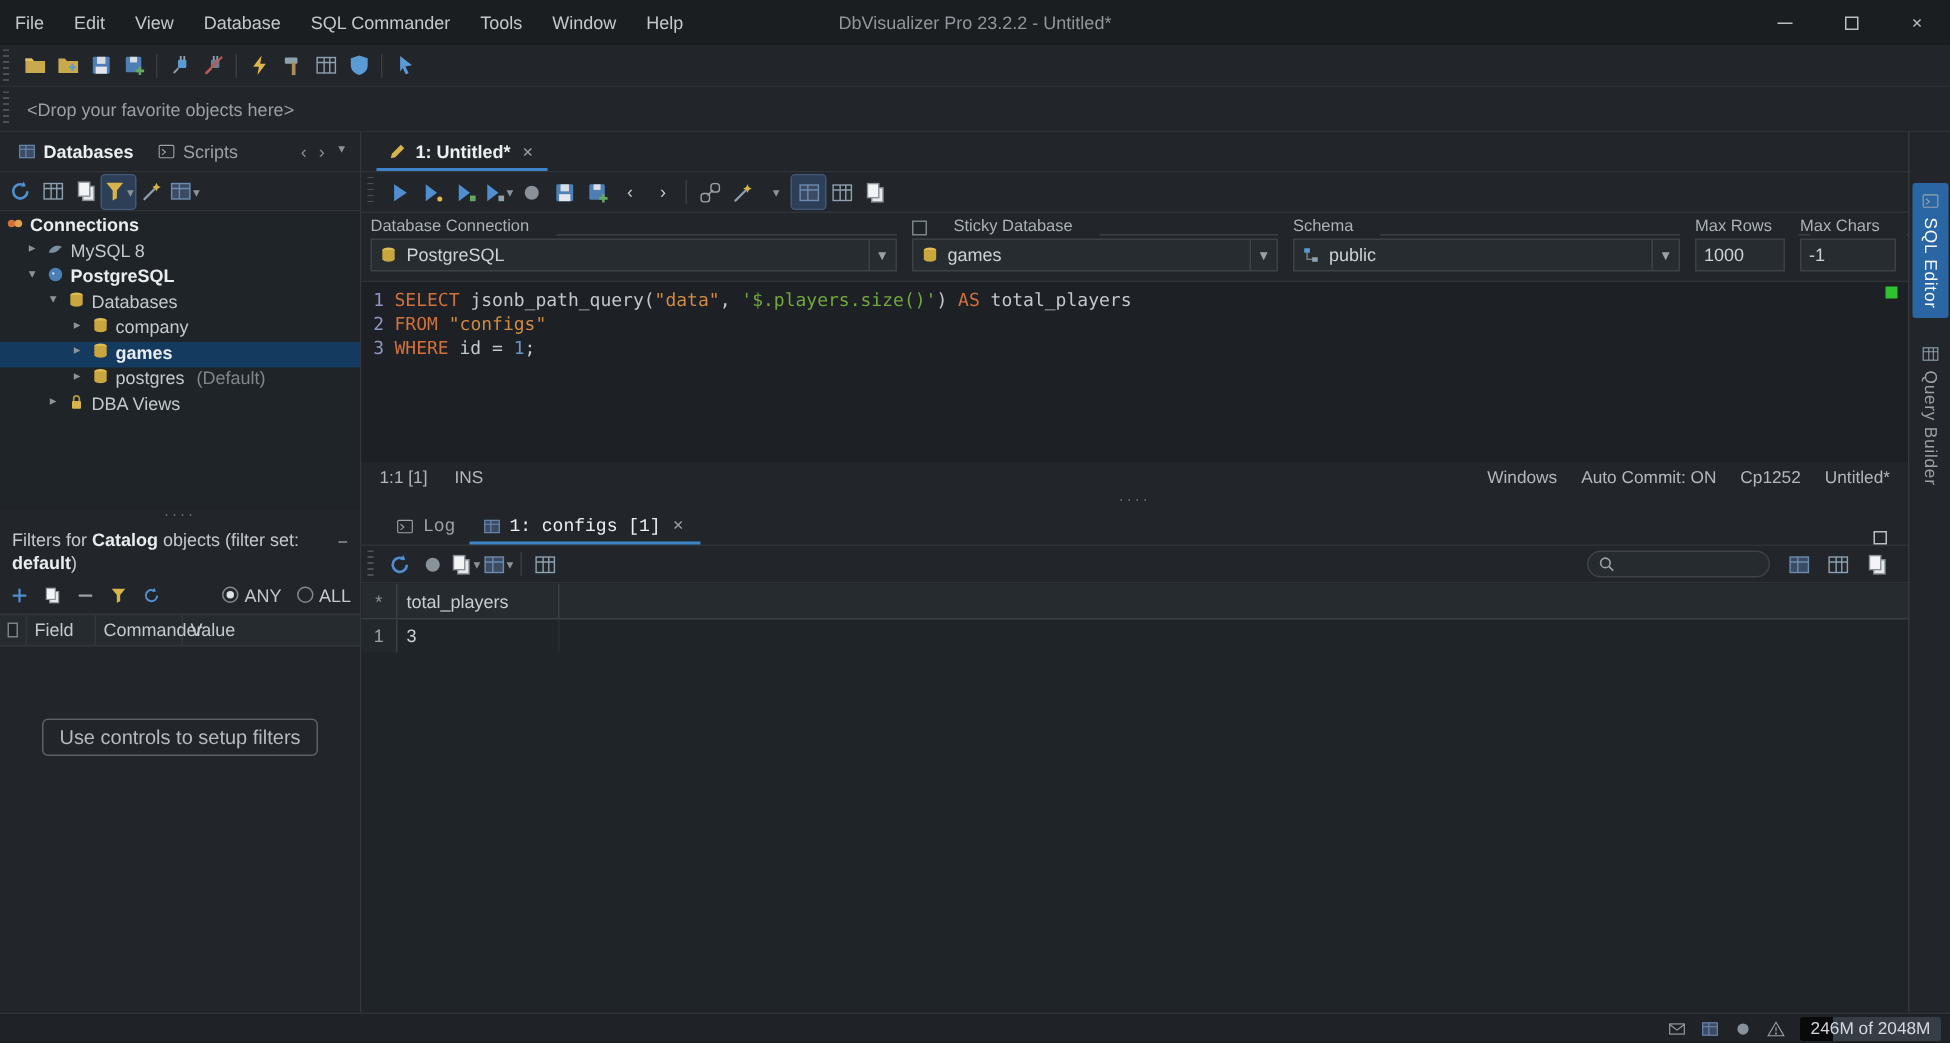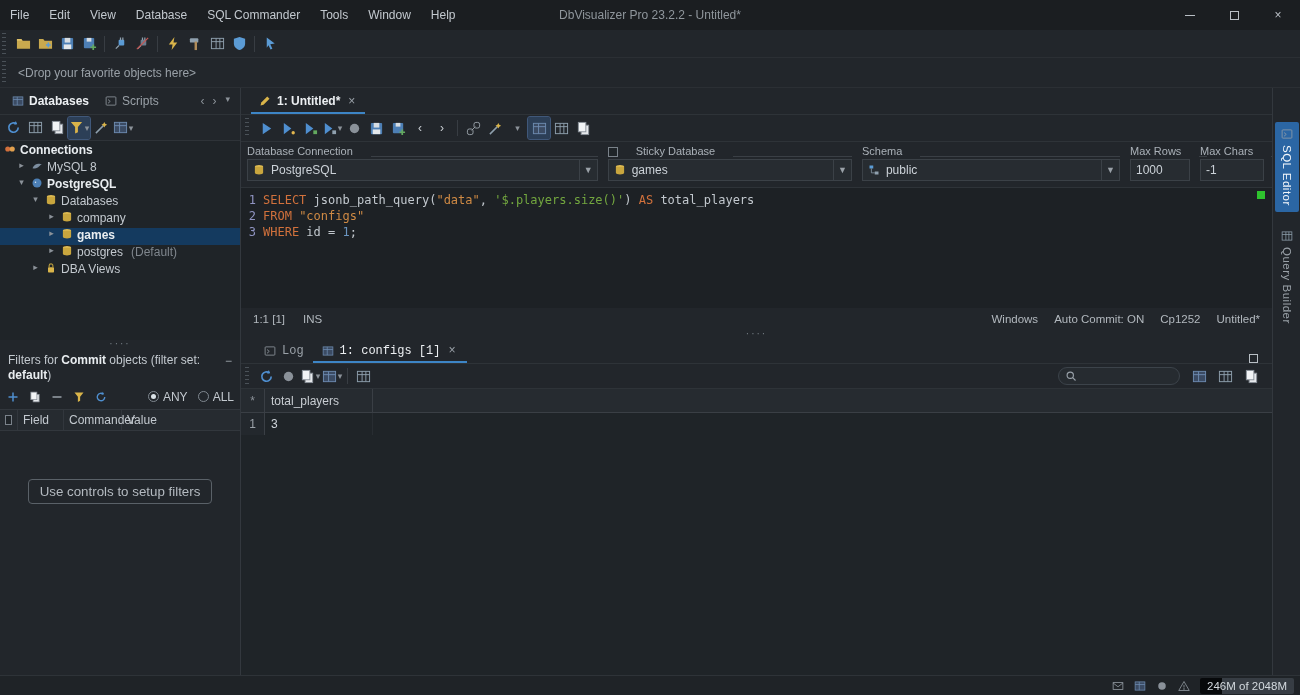--- a/index.html
+++ b/index.html
@@ -466,21 +466,21 @@
           <svg class="ic sm">
               <use href="#i-lock"></use>
             </svg>
           <span class="t">DBA Views</span>
         </div>
       </div>
 
       <div class="dots-h">····</div>
 
       <div class="filters-header">
-        <span>Filters for </span><b>Commit</b><span> objects (filter set:</span><br>
+        <span>Filters for </span><b>Catalog</b><span> objects (filter set:</span><br>
         <b>default</b><span>)</span>
         <span class="collapse-min">−</span>
       </div>
 
       <div class="bar filters-toolbar">
         <div class="tbtn">
             <svg class="ic sm">
               <use href="#i-plus"></use>
             </svg>
           </div>

